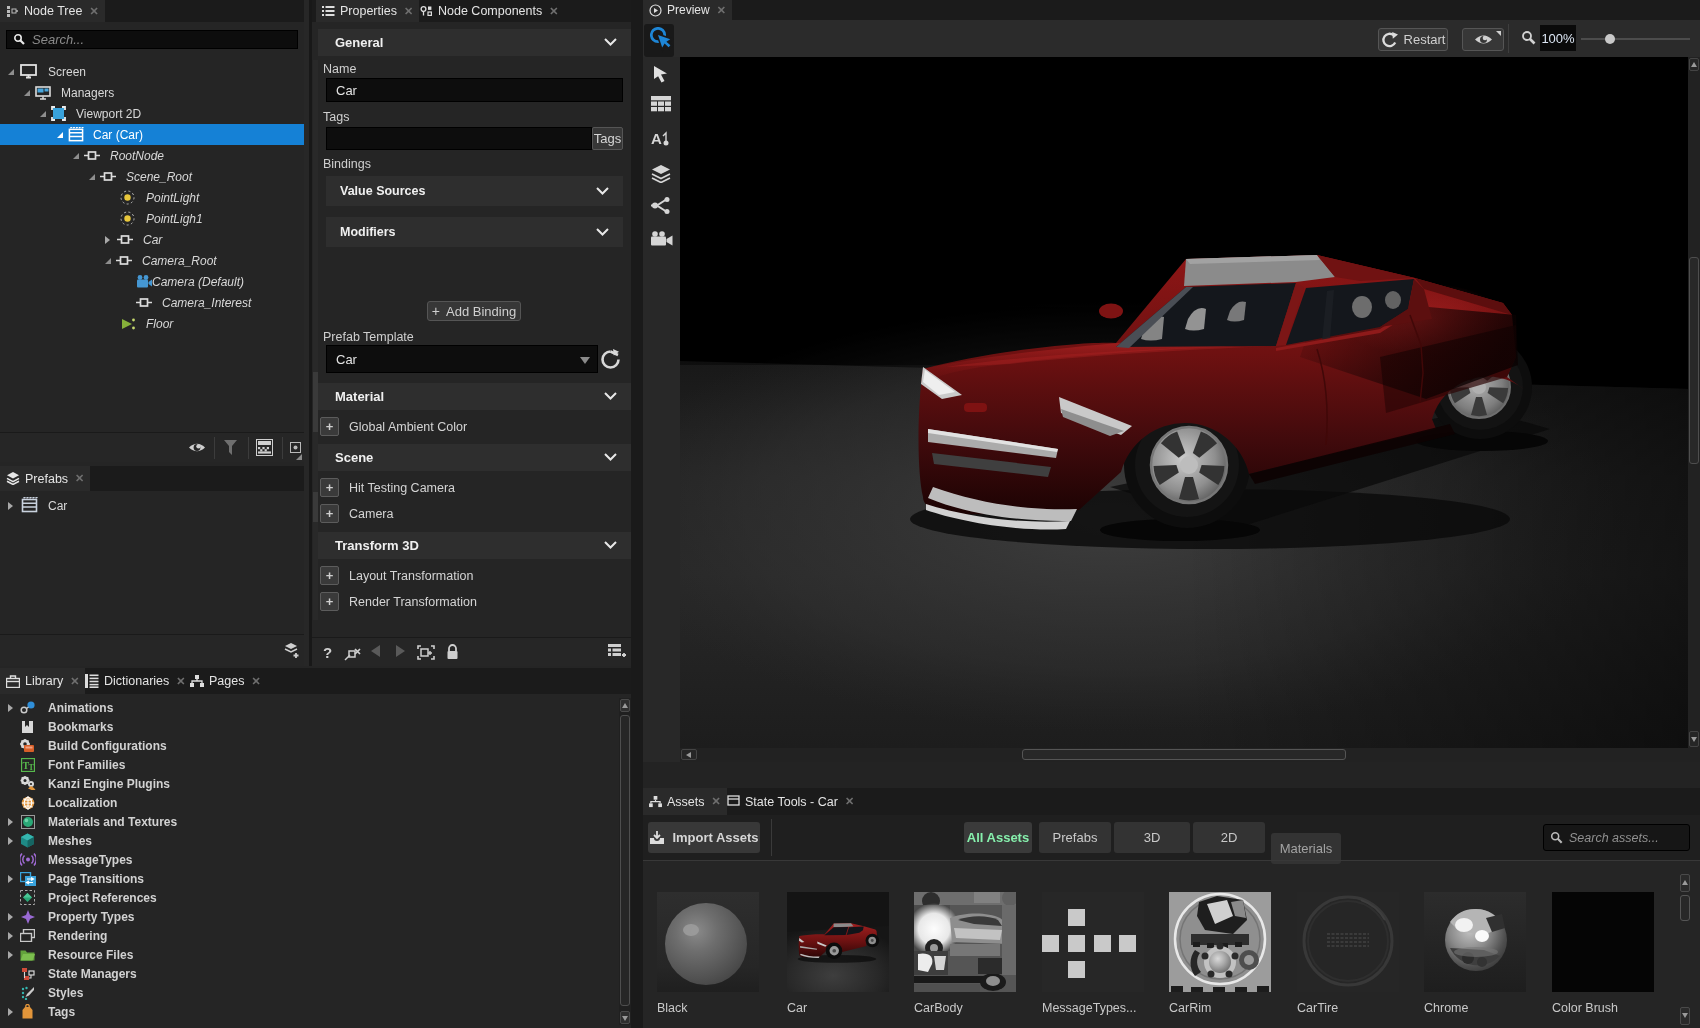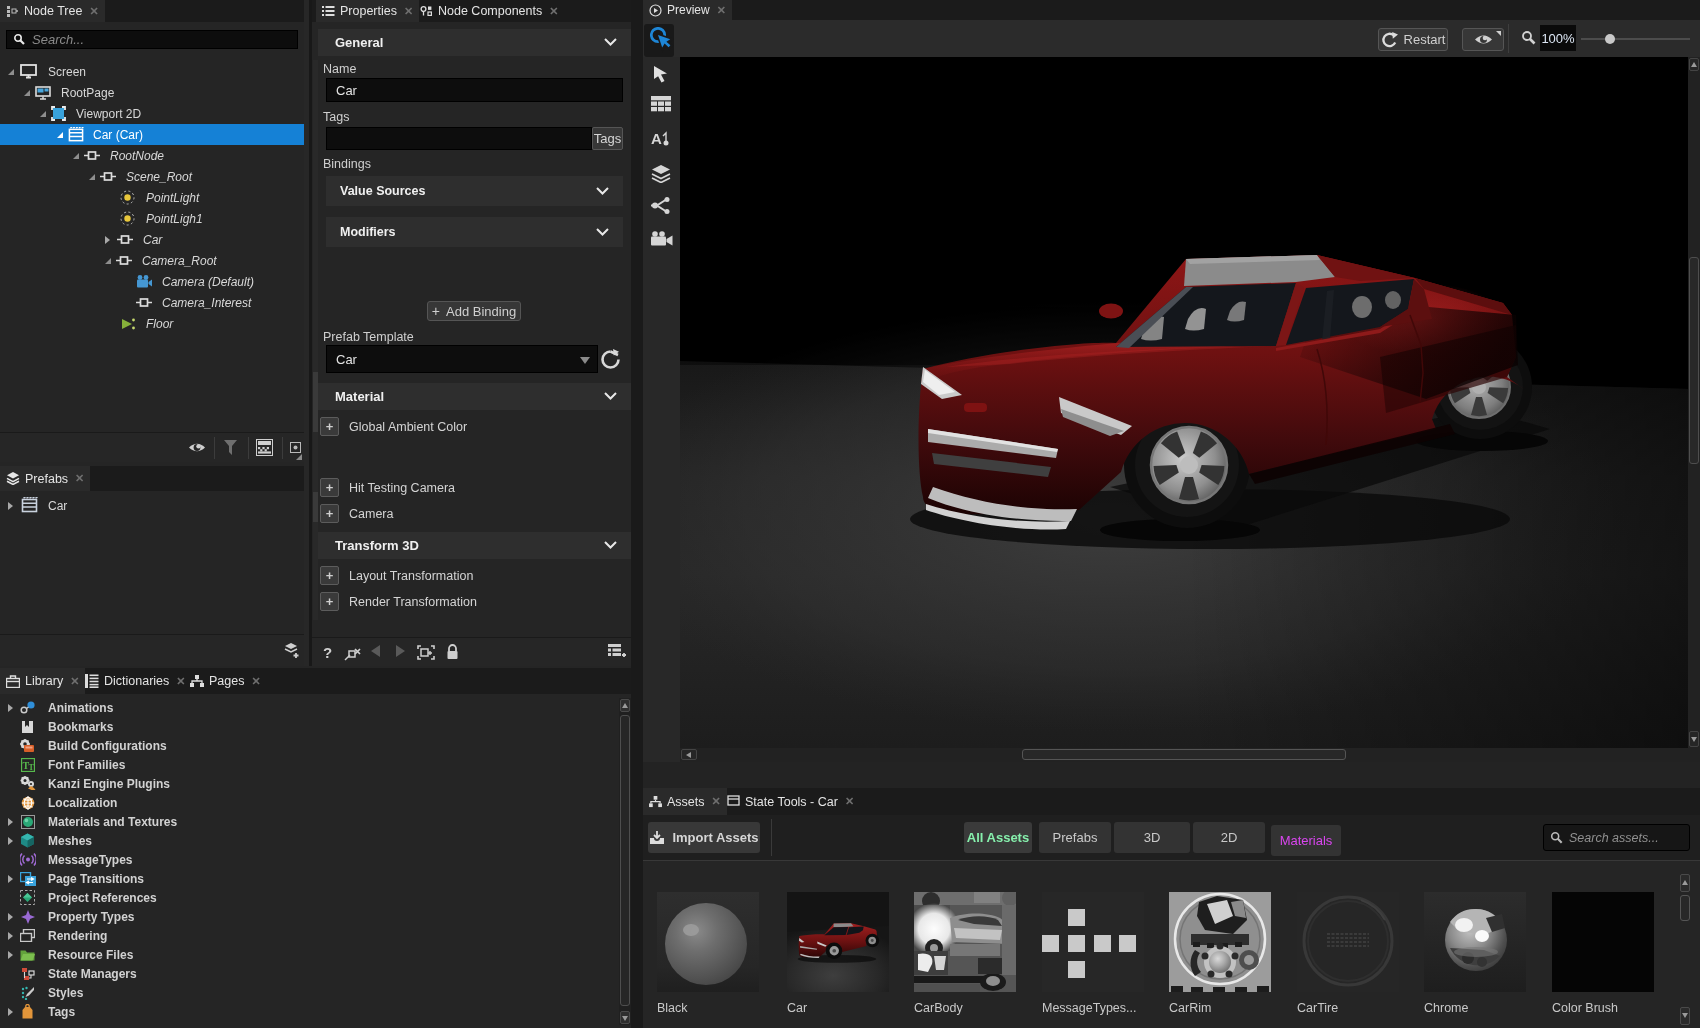--- a/index.html
+++ b/index.html
@@ -57,21 +57,21 @@
       <span style="margin-left:11px">Screen</span>
       </div>
     <div class="row" style="top:82px;width:304px">
         <span class="arrow-c" style="margin-left:24px"></span>
       <svg width="16" height="14" viewBox="0 0 16 14" style="margin-left:5px">
           <rect x="1" y="1" width="14" height="9" fill="none" stroke="#dcdcdc" stroke-width="1.6"></rect>
           <rect x="2.5" y="2.5" width="6" height="4" fill="#49a6dc"></rect>
           <rect x="9.5" y="2.5" width="4" height="3" fill="#49a6dc"></rect>
           <path d="M5 13h6M8 10.5V13" stroke="#dcdcdc" stroke-width="1.5"></path>
         </svg>
-      <span style="margin-left:10px">RootPage</span>
+      <span style="margin-left:10px">Managers</span>
       </div>
     <div class="row" style="top:103px;width:304px">
         <span class="arrow-c" style="margin-left:40px"></span>
       <svg width="15" height="15" viewBox="0 0 15 15" style="margin-left:5px">
           <rect x="2" y="2" width="11" height="11" fill="#39a3dc"></rect>
           <path d="M1 4V1h3M11 1h3v3M14 11v3h-3M4 14H1v-3" fill="none" stroke="#ececec" stroke-width="1.8"></path>
         </svg>
       <span style="margin-left:10px">Viewport 2D</span>
       </div>
     <div class="row" style="top:124px;width:304px;background:#1581d6;color:#fff">
@@ -131,21 +131,21 @@
         </svg>
       <span style="margin-left:10px">Camera_Root</span>
       </div>
     <div class="row it" style="top:271px;width:304px">
       <svg width="16" height="13" viewBox="0 0 16 13" style="margin-left:136px">
           <circle cx="4" cy="2.5" r="2.4" fill="#4597d3"></circle>
           <circle cx="10" cy="2.5" r="2.4" fill="#4597d3"></circle>
           <rect x="1" y="4.5" width="11" height="8" rx="1" fill="#4597d3"></rect>
           <path d="M12.5 7l3.5-2.5v7L12.5 9Z" fill="#4597d3"></path>
         </svg>
-      <span style="margin-left:10px">Camera (Default)</span>
+      <span style="">Camera (Default)</span>
       </div>
     <div class="row it" style="top:292px;width:304px">
       <svg width="16" height="11" viewBox="0 0 16 11" style="margin-left:136px">
           <rect x="4.5" y="2" width="7" height="7" fill="none" stroke="#dcdcdc" stroke-width="1.7"></rect>
           <path d="M0 5.5h4M12 5.5h4" stroke="#dcdcdc" stroke-width="1.7"></path>
         </svg>
       <span style="margin-left:10px">Camera_Interest</span>
       </div>
     <div class="row it" style="top:313px;width:304px">
       <svg width="16" height="14" viewBox="0 0 16 14" style="margin-left:120px">
@@ -463,20 +463,23 @@
   <svg class="abs" style="left:288px;top:349px" width="21" height="21" viewBox="0 0 21 21">
       <path d="M10.5 2.5 A 8 8 0 1 0 18.5 10.5" fill="none" stroke="#d8d8d8" stroke-width="2.6"></path>
       <path d="M10.5 2.5 L 18 6" fill="none" stroke="#d8d8d8" stroke-width="2.6"></path>
       <path d="M13 0l6 2.8-5.2 3.8Z" fill="#d8d8d8"></path>
     </svg>
   <div class="hdr" style="top:383px">Material<svg class="chev" width="13" height="8" viewBox="0 0 13 8">
         <path d="M1 1l5.5 5.5L12 1" fill="none" stroke="#e8e8e8" stroke-width="2"></path>
       </svg></div>
   <div class="plusbtn" style="top:417px">+</div>
     <div class="plbl" style="top:420px">Global Ambient Color</div>
+  <div class="hdr" style="top:444px">Scene<svg class="chev" width="13" height="8" viewBox="0 0 13 8">
+        <path d="M1 1l5.5 5.5L12 1" fill="none" stroke="#e8e8e8" stroke-width="2"></path>
+      </svg></div>
   <div class="plusbtn" style="top:478px">+</div>
     <div class="plbl" style="top:481px">Hit Testing Camera</div>
   <div class="plusbtn" style="top:504px">+</div>
     <div class="plbl" style="top:507px">Camera</div>
   <div class="hdr" style="top:532px">Transform 3D<svg class="chev" width="13" height="8" viewBox="0 0 13 8">
         <path d="M1 1l5.5 5.5L12 1" fill="none" stroke="#e8e8e8" stroke-width="2"></path>
       </svg></div>
   <div class="plusbtn" style="top:566px">+</div>
     <div class="plbl" style="top:569px">Layout Transformation</div>
   <div class="plusbtn" style="top:592px">+</div>
@@ -785,21 +788,21 @@
           <path d="M8 1v7M5 5l3 3 3-3" stroke="#ddd" stroke-width="1.8" fill="none"></path>
           <path d="M1 8v6h14V8h-4a3 3 0 0 1-6 0Z" fill="#ddd"></path>
         </svg>
       Import Assets
     </div>
     <div class="abs" style="left:136px;top:4px;width:1px;height:37px;background:#3a3a3a"></div>
     <div class="btn" style="left:329px;top:7px;width:68px;height:31px;font-size:13px;font-weight:bold;background:#3a3a3a;border:none;color:#86efac">All Assets</div>
     <div class="btn" style="left:404px;top:7px;width:72px;height:31px;font-size:13px;background:#333;border:none;color:#c9c9c9">Prefabs</div>
     <div class="btn" style="left:479px;top:7px;width:76px;height:31px;font-size:13px;background:#333;border:none;color:#c9c9c9">3D</div>
     <div class="btn" style="left:558px;top:7px;width:72px;height:31px;font-size:13px;background:#333;border:none;color:#c9c9c9">2D</div>
-    <div class="btn" style="left:636px;top:10px;width:70px;height:31px;font-size:13px;background:#333;border:none;color:#d946ef">Materials</div>
+    <div class="btn" style="left:636px;top:18px;width:70px;height:31px;font-size:13px;background:#333;border:none;color:#a3a3a3">Materials</div>
     <div class="inp" style="left:908px;top:9px;width:147px;height:27px;background:#161616;border-radius:3px;display:flex;align-items:center">
       <svg width="13" height="13" viewBox="0 0 15 15" style="margin:0 6px">
           <circle cx="6" cy="6" r="4" fill="none" stroke="#b9b9b9" stroke-width="1.8"></circle>
           <line x1="9" y1="9" x2="13.5" y2="13.5" stroke="#b9b9b9" stroke-width="2.4"></line>
         </svg>
       <span style="color:#909090;font-style:italic;font-size:12.5px">Search assets...</span>
     </div>
   </div>
   <div class="abs" style="left:0;top:72px;width:1065px;height:1px;background:#383838"></div>
   <div id="thumbs">

